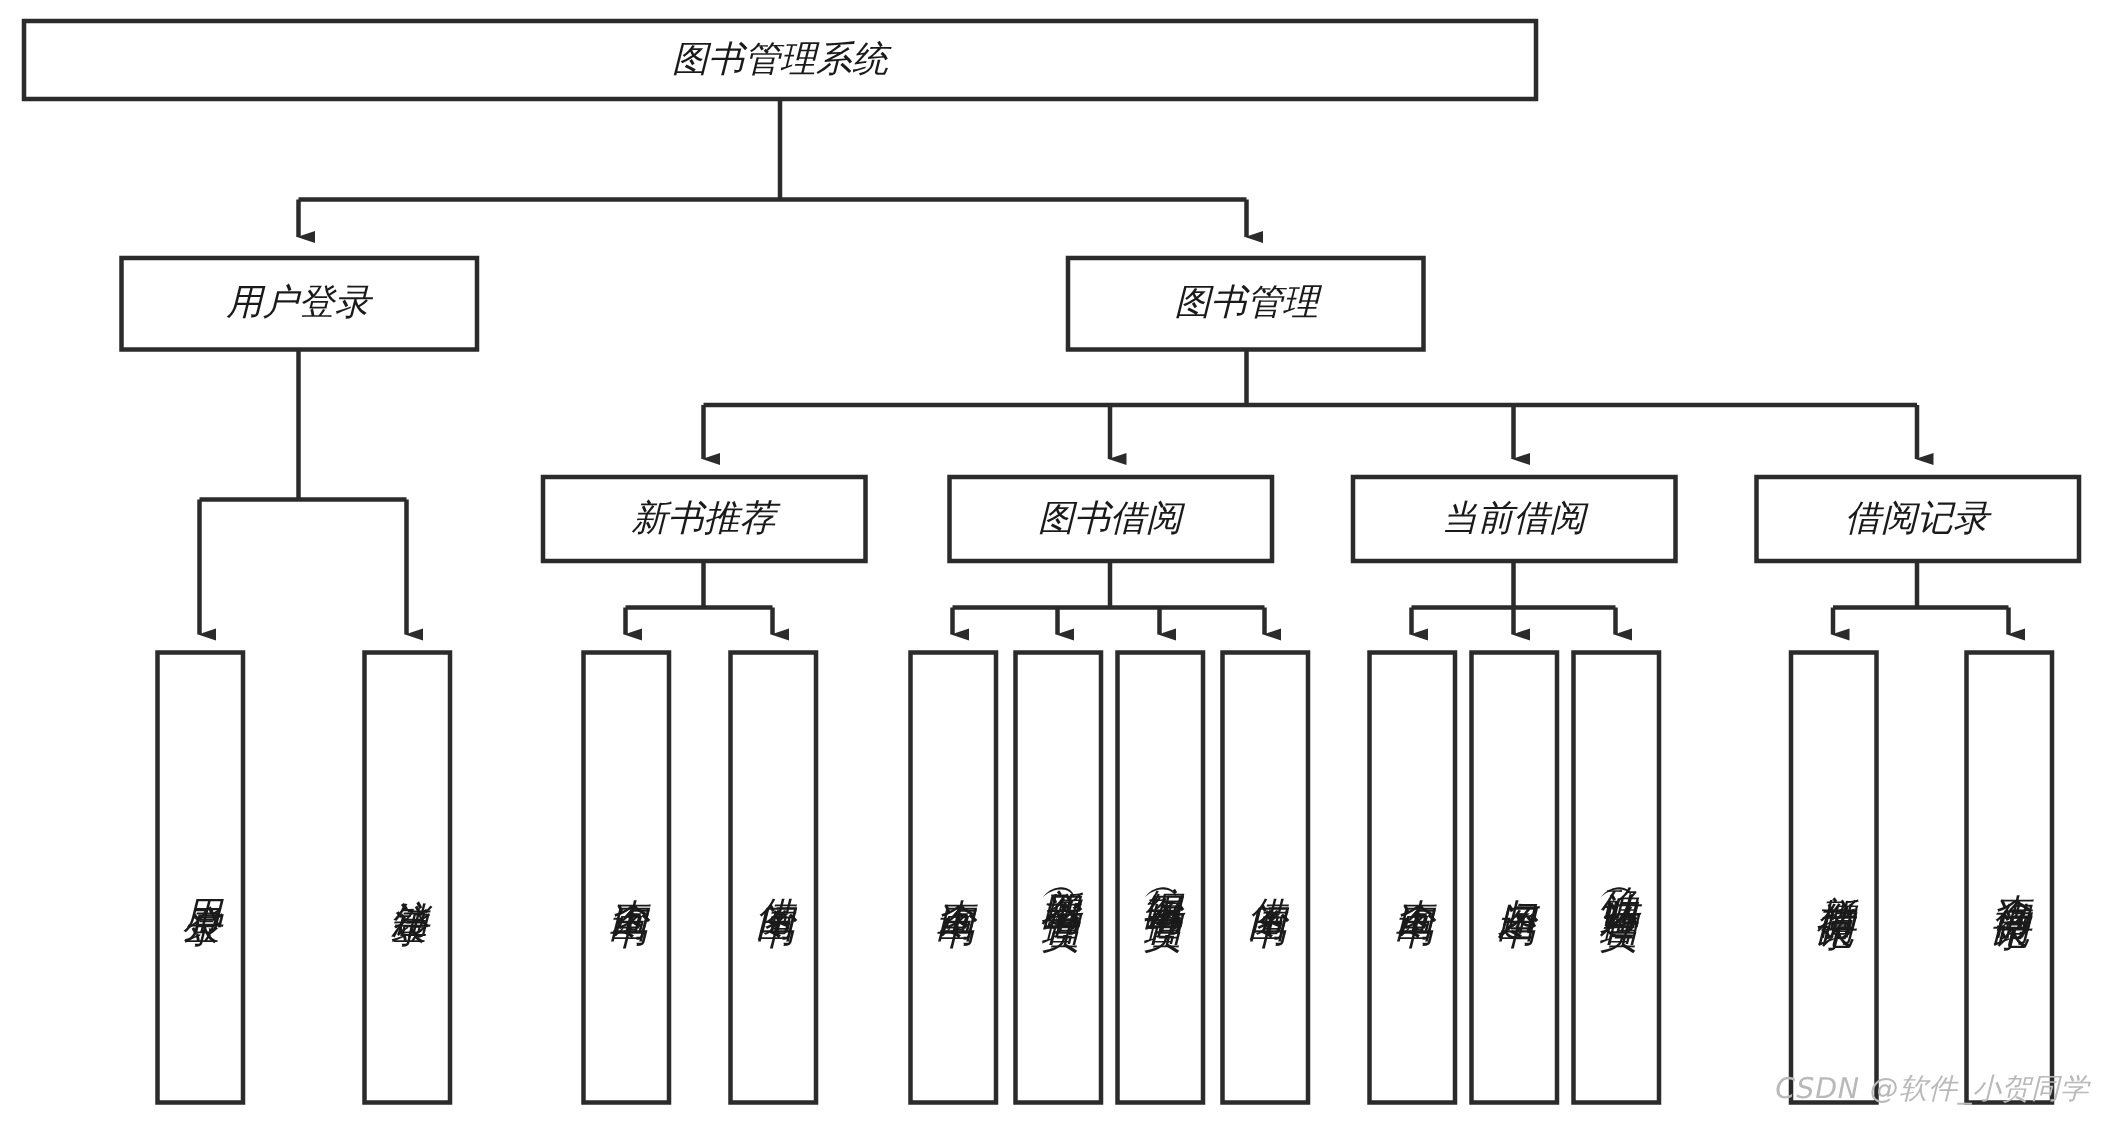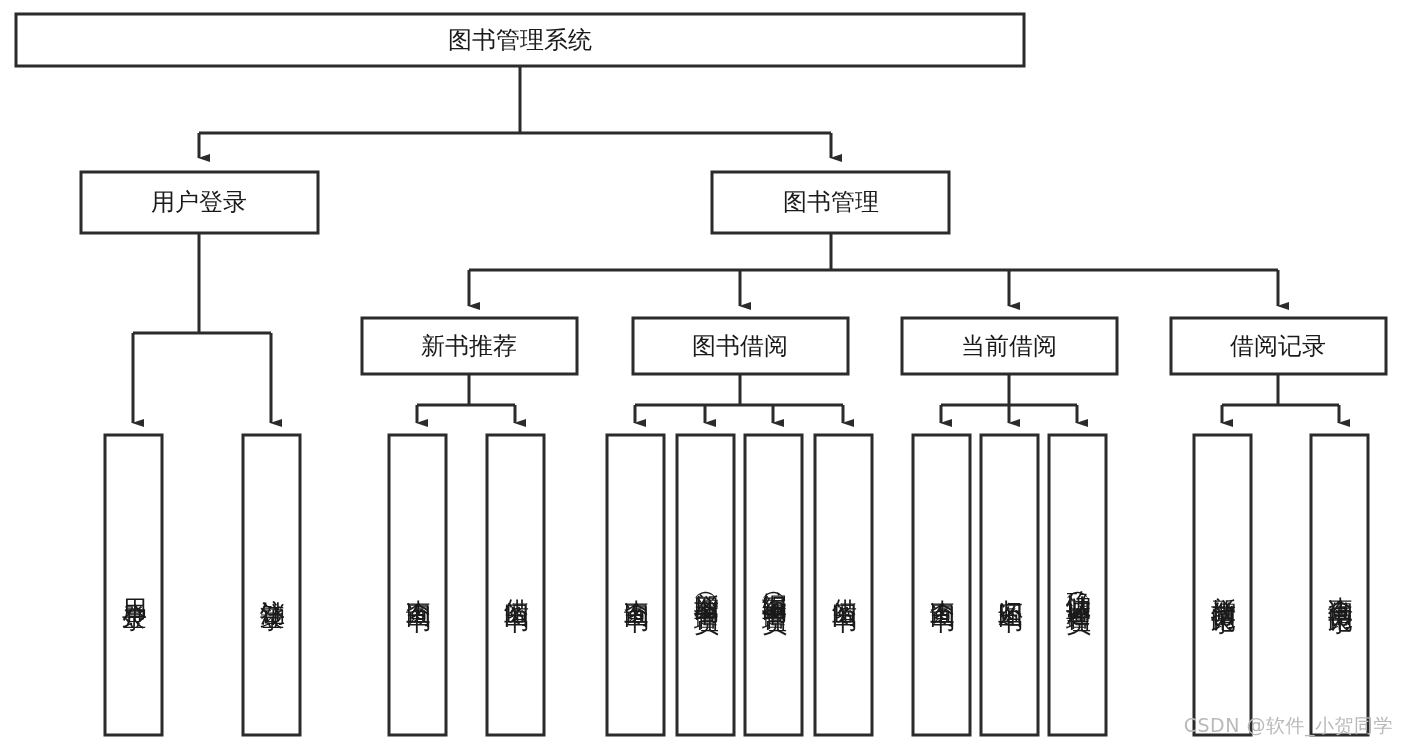--- a/index.html
+++ b/index.html
@@ -14,20 +14,21 @@
     position: relative;
     overflow: hidden;
     font-family: "DejaVu Sans", "Liberation Sans", sans-serif;
   }
   #diagram-root {
     position: absolute;
     left: 0;
     top: 0;
     width: 1405px;
     height: 747px;
+    font-style: italic;
   }
   svg.diagram-canvas {
     display: block;
     width: 1405px;
     height: 747px;
     background: #ffffff;
   }
   .node-box {
     fill: #ffffff;
     stroke: #2b2b2b;

